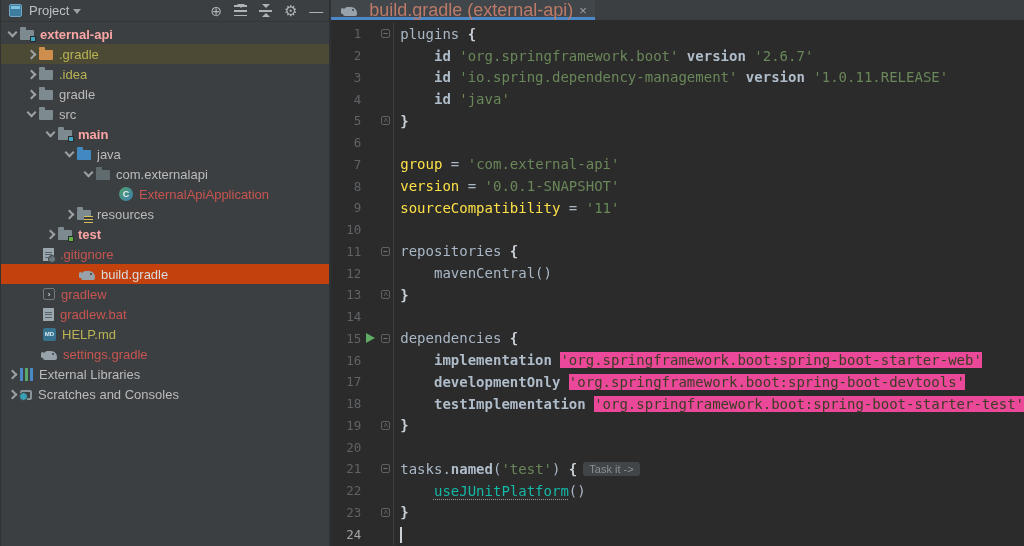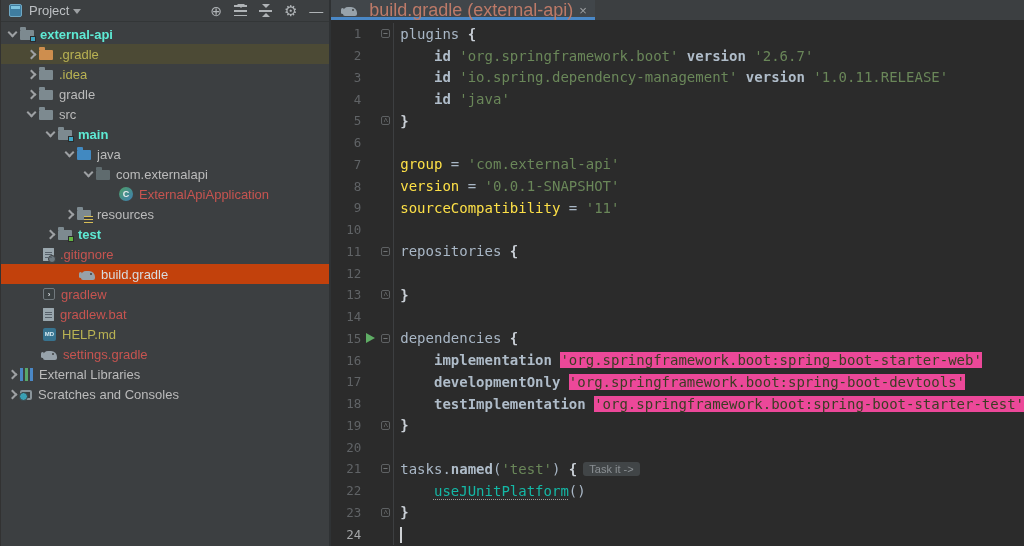--- a/index.html
+++ b/index.html
@@ -32,21 +32,21 @@
   .tree-row { height:20px; display:flex; align-items:center; white-space:nowrap; cursor:default; }
   .tree-row.row-selected { background:#c2410c;padding-left:38px; }
   .tree-row.row-olive { background:#4C4A35; }
   .chev { width:7px; height:7px; border-right:2px solid #9DA0A3; border-bottom:2px solid #9DA0A3; display:inline-block; flex:none; }
   .chev.down { transform:rotate(45deg); margin-top:-3px; }
   .chev.right { transform:rotate(-45deg); }
   .chev-spacer { width:11px; flex:none; display:inline-block; }
   .tree-icon { flex:none; margin:0 6px 0 4px; position:relative; display:inline-flex; align-items:center; justify-content:center; }
   .t-label { overflow:hidden; }
   .c-default { color:#BBBBBB; }
-  .c-bold { color:#5eead4; font-weight:bold; }
+  .c-bold { color:#fca5a5; font-weight:bold; }
   .c-red { color:#C75450; }
   .c-olive { color:#B9B253; }
   .c-white { color:#D8DBDE; }
 
   
   .icon-folder, .icon-folder-orange, .icon-folder-blue, .icon-package {
     width:14px; height:10px; border-radius:1px; margin-top:2px; }
   .icon-folder { background:#7D8A90; }
   .icon-folder::before, .icon-folder-orange::before, .icon-folder-blue::before, .icon-package::before {
     content:""; position:absolute; top:-3px; left:0; width:6px; height:3px; border-radius:1px 1px 0 0; background:inherit; }
@@ -271,21 +271,21 @@
         <div class="code-line"><span class="gut-num">2</span><span class="gut-run"></span><span class="gut-fold"></span><span class="gut-border"></span><span class="code-text"><span class="s-plain">    </span><span class="s-bold">id</span><span class="s-plain"> </span><span class="s-string">'org.springframework.boot'</span><span class="s-plain"> </span><span class="s-bold">version</span><span class="s-plain"> </span><span class="s-string">'2.6.7'</span></span></div>
         <div class="code-line"><span class="gut-num">3</span><span class="gut-run"></span><span class="gut-fold"></span><span class="gut-border"></span><span class="code-text"><span class="s-plain">    </span><span class="s-bold">id</span><span class="s-plain"> </span><span class="s-string">'io.spring.dependency-management'</span><span class="s-plain"> </span><span class="s-bold">version</span><span class="s-plain"> </span><span class="s-string">'1.0.11.RELEASE'</span></span></div>
         <div class="code-line"><span class="gut-num">4</span><span class="gut-run"></span><span class="gut-fold"></span><span class="gut-border"></span><span class="code-text"><span class="s-plain">    </span><span class="s-bold">id</span><span class="s-plain"> </span><span class="s-string">'java'</span></span></div>
         <div class="code-line"><span class="gut-num">5</span><span class="gut-run"></span><span class="gut-fold"><span class="fold-box">˄</span></span><span class="gut-border"></span><span class="code-text"><span class="s-brace">}</span></span></div>
         <div class="code-line"><span class="gut-num">6</span><span class="gut-run"></span><span class="gut-fold"></span><span class="gut-border"></span><span class="code-text"></span></div>
         <div class="code-line"><span class="gut-num">7</span><span class="gut-run"></span><span class="gut-fold"></span><span class="gut-border"></span><span class="code-text"><span class="s-prop">group</span><span class="s-plain"> = </span><span class="s-string">'com.external-api'</span></span></div>
         <div class="code-line"><span class="gut-num">8</span><span class="gut-run"></span><span class="gut-fold"></span><span class="gut-border"></span><span class="code-text"><span class="s-prop">version</span><span class="s-plain"> = </span><span class="s-string">'0.0.1-SNAPSHOT'</span></span></div>
         <div class="code-line"><span class="gut-num">9</span><span class="gut-run"></span><span class="gut-fold"></span><span class="gut-border"></span><span class="code-text"><span class="s-prop">sourceCompatibility</span><span class="s-plain"> = </span><span class="s-string">'11'</span></span></div>
         <div class="code-line"><span class="gut-num">10</span><span class="gut-run"></span><span class="gut-fold"></span><span class="gut-border"></span><span class="code-text"></span></div>
         <div class="code-line"><span class="gut-num">11</span><span class="gut-run"></span><span class="gut-fold"><span class="fold-box">−</span></span><span class="gut-border"></span><span class="code-text"><span class="s-plain">repositories </span><span class="s-brace">{</span></span></div>
-        <div class="code-line"><span class="gut-num">12</span><span class="gut-run"></span><span class="gut-fold"></span><span class="gut-border"></span></div>
+        <div class="code-line"><span class="gut-num">12</span><span class="gut-run"></span><span class="gut-fold"></span><span class="gut-border"></span><span class="code-text"><span class="s-plain">    mavenCentral()</span></span></div>
         <div class="code-line"><span class="gut-num">13</span><span class="gut-run"></span><span class="gut-fold"><span class="fold-box">˄</span></span><span class="gut-border"></span><span class="code-text"><span class="s-brace">}</span></span></div>
         <div class="code-line"><span class="gut-num">14</span><span class="gut-run"></span><span class="gut-fold"></span><span class="gut-border"></span><span class="code-text"></span></div>
         <div class="code-line"><span class="gut-num">15</span><span class="gut-run"><span class="run-arrow"></span></span><span class="gut-fold"><span class="fold-box">−</span></span><span class="gut-border"></span><span class="code-text"><span class="s-plain">dependencies </span><span class="s-brace">{</span></span></div>
         <div class="code-line"><span class="gut-num">16</span><span class="gut-run"></span><span class="gut-fold"></span><span class="gut-border"></span><span class="code-text"><span class="s-plain">    </span><span class="s-bold">implementation</span><span class="s-plain"> </span><span class="s-hl">'org.springframework.boot:spring-boot-starter-web'</span></span></div>
         <div class="code-line"><span class="gut-num">17</span><span class="gut-run"></span><span class="gut-fold"></span><span class="gut-border"></span><span class="code-text"><span class="s-plain">    </span><span class="s-bold">developmentOnly</span><span class="s-plain"> </span><span class="s-hl">'org.springframework.boot:spring-boot-devtools'</span></span></div>
         <div class="code-line"><span class="gut-num">18</span><span class="gut-run"></span><span class="gut-fold"></span><span class="gut-border"></span><span class="code-text"><span class="s-plain">    </span><span class="s-bold">testImplementation</span><span class="s-plain"> </span><span class="s-hl">'org.springframework.boot:spring-boot-starter-test'</span></span></div>
         <div class="code-line"><span class="gut-num">19</span><span class="gut-run"></span><span class="gut-fold"><span class="fold-box">˄</span></span><span class="gut-border"></span><span class="code-text"><span class="s-brace">}</span></span></div>
         <div class="code-line"><span class="gut-num">20</span><span class="gut-run"></span><span class="gut-fold"></span><span class="gut-border"></span><span class="code-text"></span></div>
         <div class="code-line"><span class="gut-num">21</span><span class="gut-run"></span><span class="gut-fold"><span class="fold-box">−</span></span><span class="gut-border"></span><span class="code-text"><span class="s-plain">tasks.</span><span class="s-bold">named</span><span class="s-plain">(</span><span class="s-string">'test'</span><span class="s-plain">) </span><span class="s-brace">{</span><span class="inlay">Task it -&gt;</span></span></div>
         <div class="code-line"><span class="gut-num">22</span><span class="gut-run"></span><span class="gut-fold"></span><span class="gut-border"></span><span class="code-text"><span class="s-plain">    </span><span class="s-underline">useJUnitPlatform</span><span class="s-plain">()</span></span></div>

